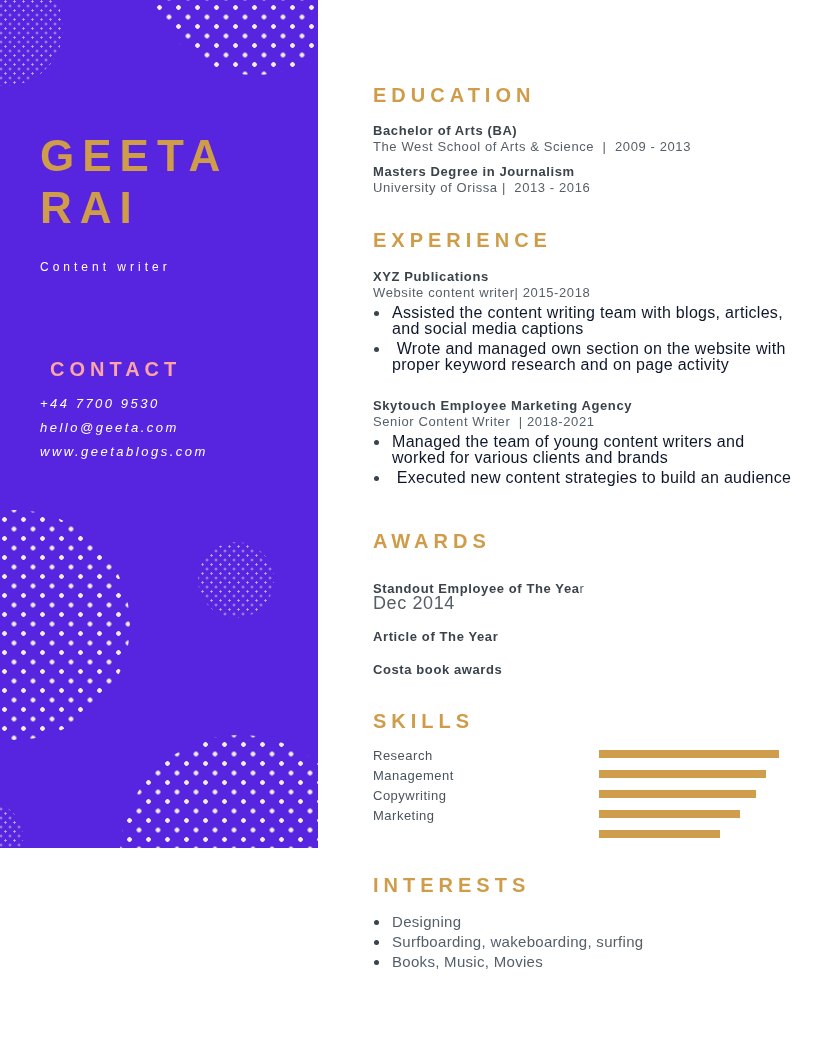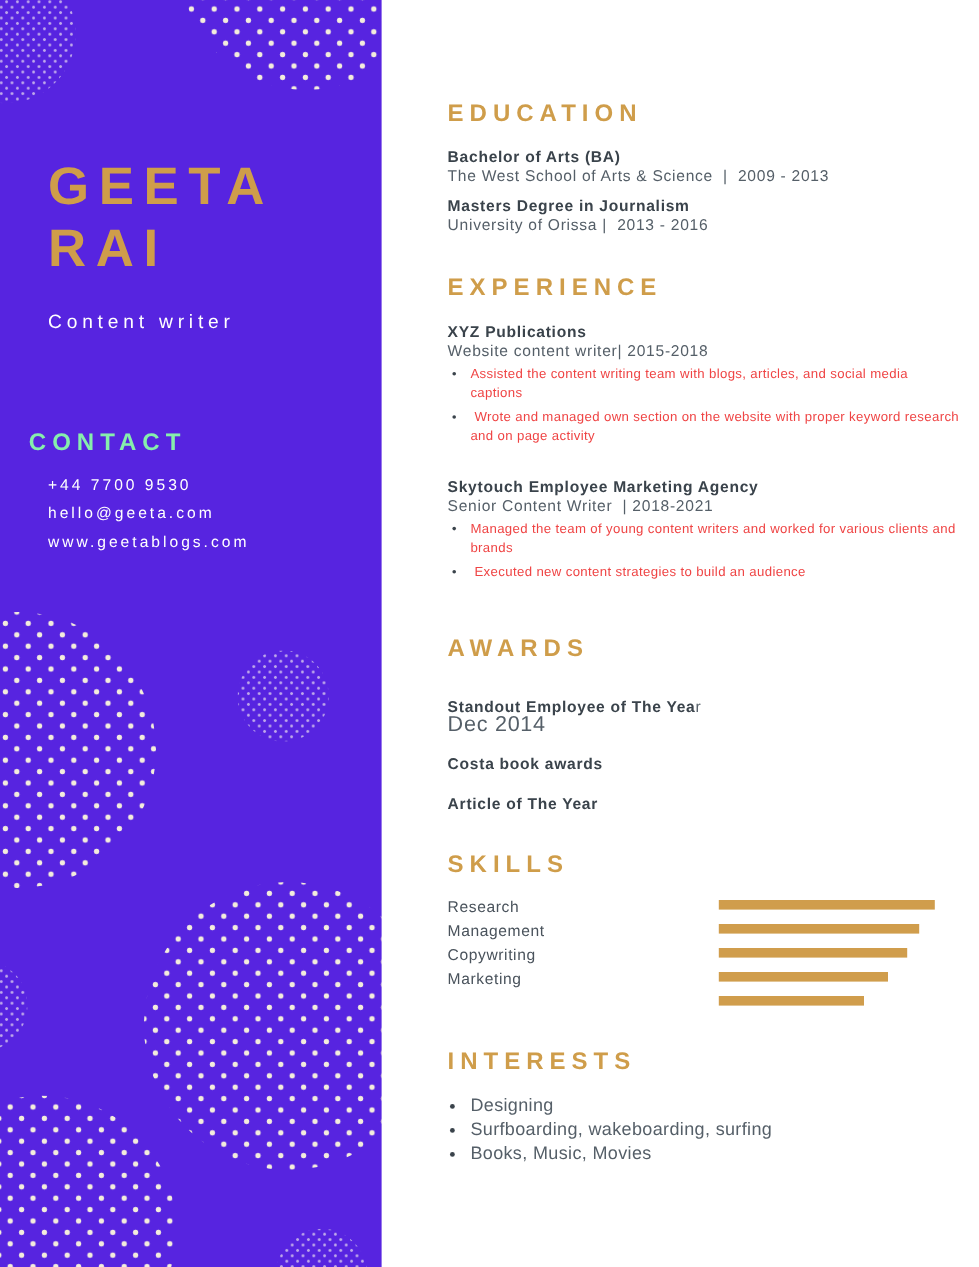--- a/index.html
+++ b/index.html
@@ -4,21 +4,21 @@
 <style>
   * { margin:0; padding:0; box-sizing:border-box; }
   body { font-family:"Liberation Sans", sans-serif; background:#e9e9e9; }
   .page {
     position:relative; width:816px; height:1056px; margin:0 auto;
     background:#ffffff; overflow:hidden;
   }
 
   
   .sidebar {
-    position:absolute; left:0; top:0; width:318px; height:1056px;
+    position:absolute; left:0; top:0; width:318px; height:848px;
     background:#5724e0; overflow:hidden;
   }
   .dot-circle { position:absolute; border-radius:50%; }
   .dots-big {
     background-image:
       radial-gradient(circle, #f3ecdc 2px, rgba(0,0,0,0) 2.6px),
       radial-gradient(circle, #f3ecdc 2px, rgba(0,0,0,0) 2.6px);
     background-size:19px 19px, 19px 19px;
     background-position:0 0, 9.5px 9.5px;
   }
@@ -38,29 +38,29 @@
   .c7 { left:-77px; top:913px;  width:224px; height:224px; }
   .c8 { left:230px; top:1024px; width:76px;  height:76px; }
 
   .name {
     position:absolute; left:40px; top:130px;
     font-size:44px; line-height:52px; font-weight:bold;
     letter-spacing:8px; color:#cf9d4a;
   }
   .role {
     position:absolute; left:40px; top:260px;
-    font-size:16px; letter-spacing:4px; color:#ffffff;
+    font-size:12px; letter-spacing:4px; color:#ffffff;
   }
   .contact-heading {
-    position:absolute; left:24px; top:358px;
-    font-size:20px; font-weight:bold; letter-spacing:5px; color:#86efac;
+    position:absolute; left:50px; top:358px;
+    font-size:20px; font-weight:bold; letter-spacing:5px; color:#fca5a5;
   }
   .contact-items { position:absolute; left:40px; top:392px; list-style:none; }
   .contact-items li {
-    font-size:13px; letter-spacing:2.5px; color:#ffffff; line-height:24px;
+    font-size:13px; letter-spacing:2.5px; color:#ffffff; line-height:24px;font-style:italic;
   }
 
   
   .main { position:absolute; left:373px; top:0; width:427px; height:1056px; }
   .section { position:absolute; left:0; width:427px; }
   .sec-education { top:84px; }
   .sec-experience { top:229px; }
   .sec-awards { top:530px; }
   .sec-skills { top:710px; }
   .sec-interests { top:874px; }
@@ -78,21 +78,21 @@
   .entry-sub {
     font-size:13px; letter-spacing:.6px; color:#555f68;
     line-height:15px; margin-top:1px; white-space:pre-wrap;
   }
   .edu-entry + .edu-entry { margin-top:10px; }
 
   .exp-entry-first { margin-top:18px; }
   .exp-entry + .exp-entry { margin-top:26px; }
   ul.bullets { margin-top:5px; padding-left:17px; }
   ul.bullets li {
-    font-size:11px; letter-spacing:.3px; color:#ef4444;
+    font-size:16px; letter-spacing:.3px; color:#0f172a;
     line-height:15.5px; padding-left:2px; margin-bottom:5px;
     white-space:pre-wrap;
   }
   ul.bullets li::marker { color:#3a434b; }
 
   .award-entries { margin-top:29px; }
   .award-entry + .award-entry { margin-top:11px; }
   .award-title {
     font-size:13px; font-weight:bold; letter-spacing:.6px;
     color:#3a434b; line-height:15px;margin-top:18px;
@@ -182,22 +182,22 @@
     </section>
 
     <section class="section sec-awards">
       <h2 class="sec-heading">AWARDS</h2>
       <div class="award-entries">
         <div class="award-entry">
           <div class="award-title"><span>Standout Employee of The Yea</span><span class="normal">r</span></div>
           <div class="award-date">Dec 2014</div>
         </div>
         <div class="award-entry">
+          <div class="award-title">Article of The Year</div>
           <div class="award-title">Costa book awards</div>
-          <div class="award-title">Article of The Year</div>
         </div>
       </div>
     </section>
 
     <section class="section sec-skills">
       <h2 class="sec-heading">SKILLS</h2>
       <ul class="skills-labels">
         <li>Research</li>
         <li>Management</li>
         <li>Copywriting</li>

